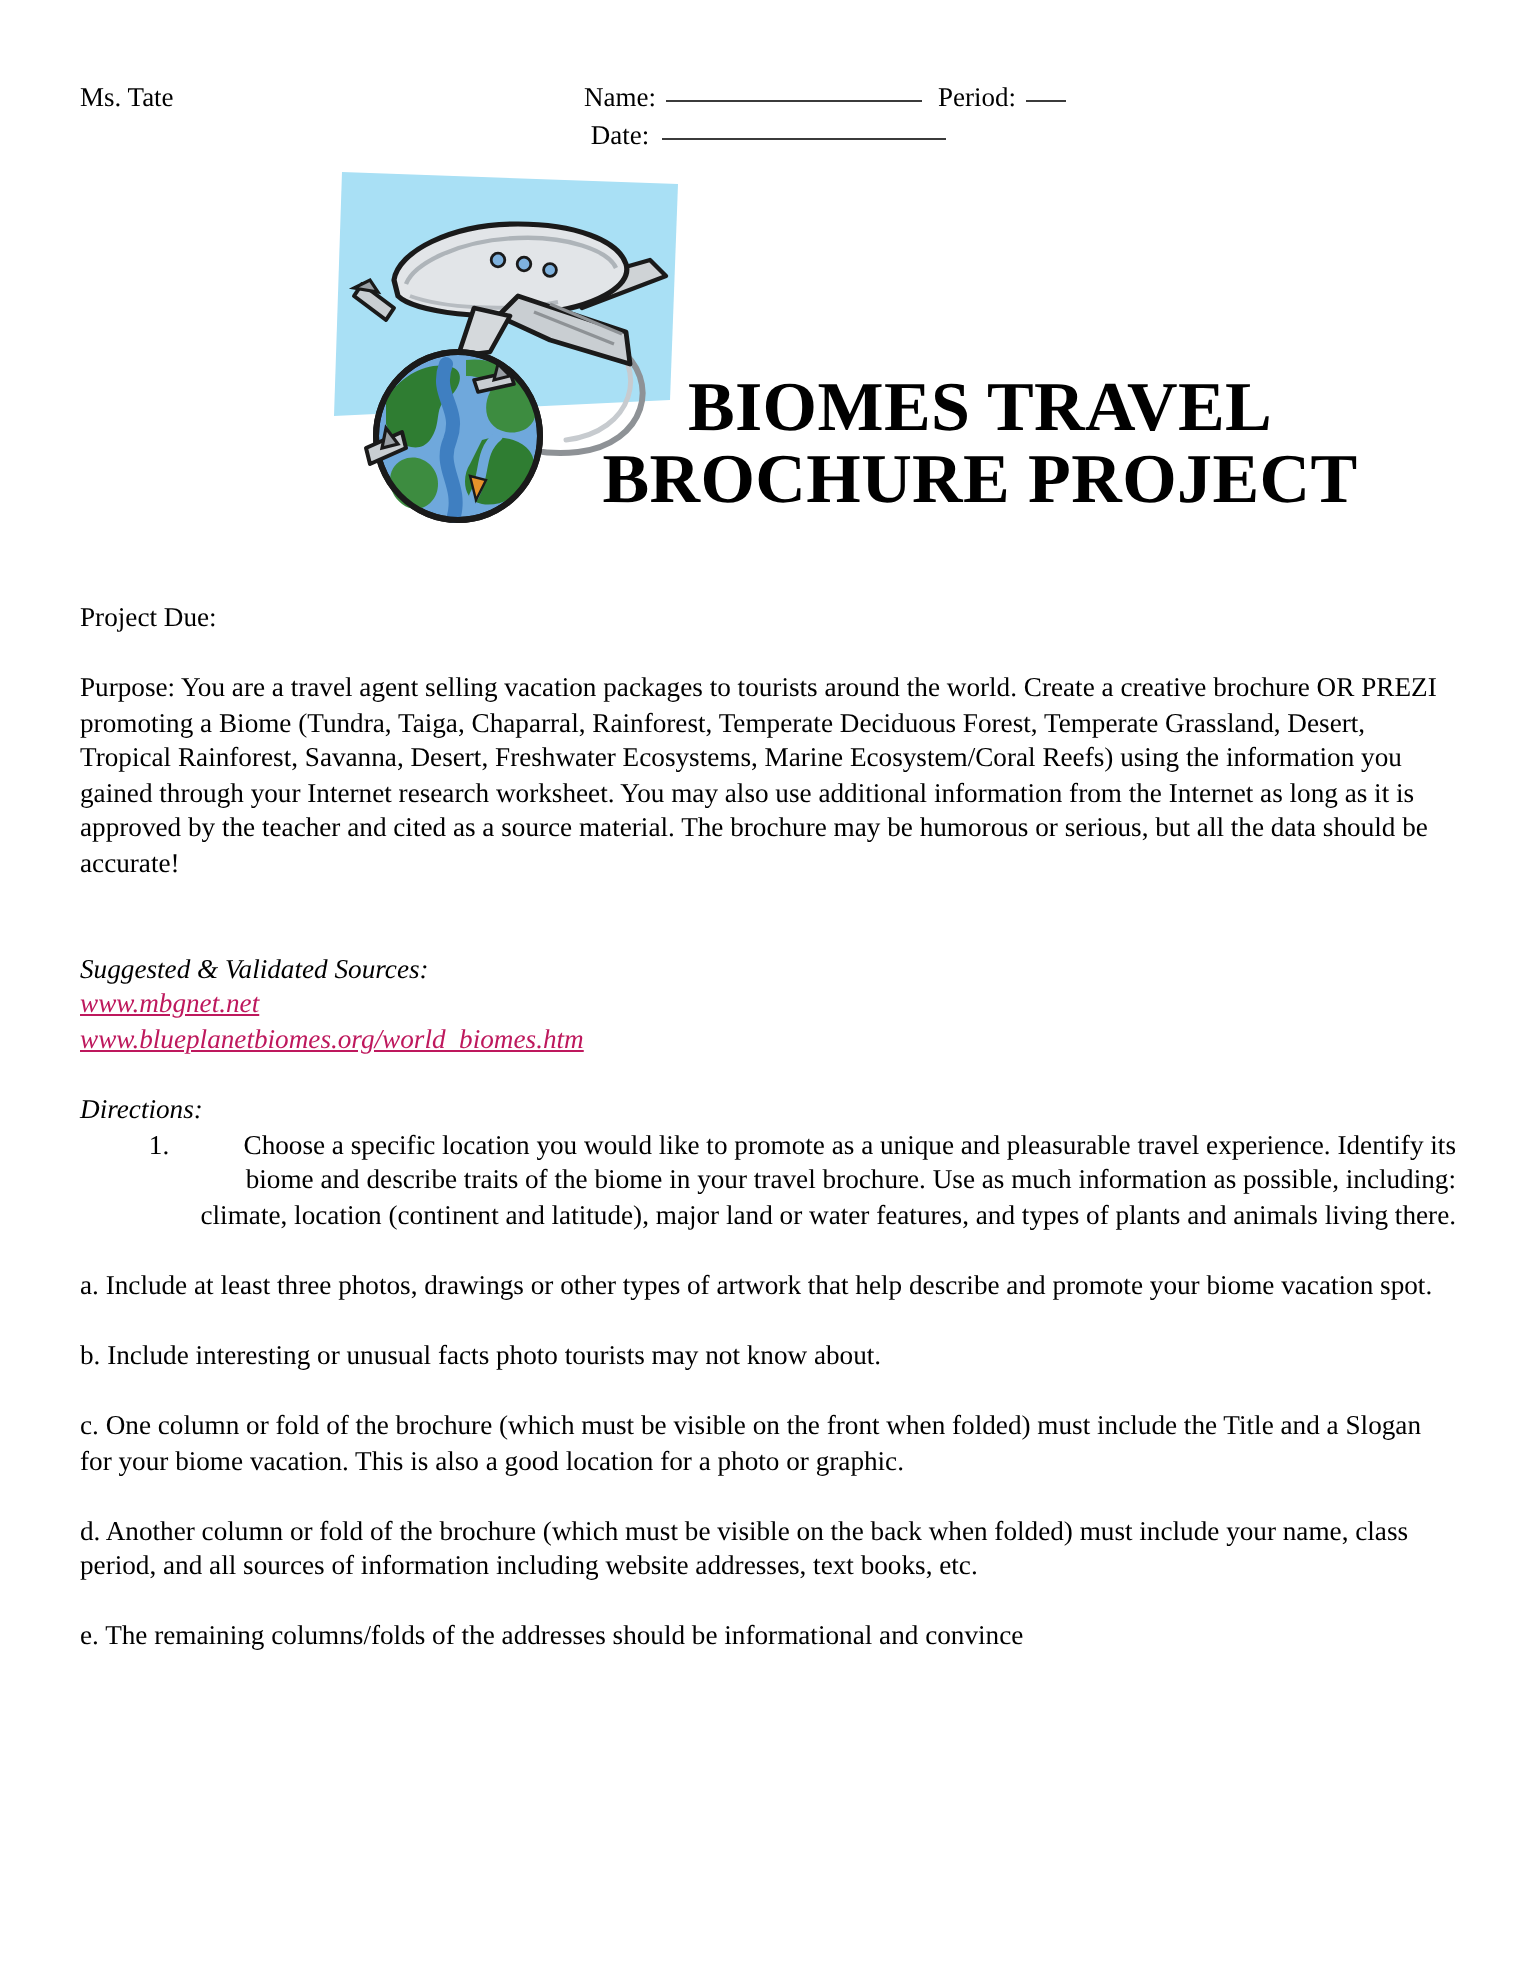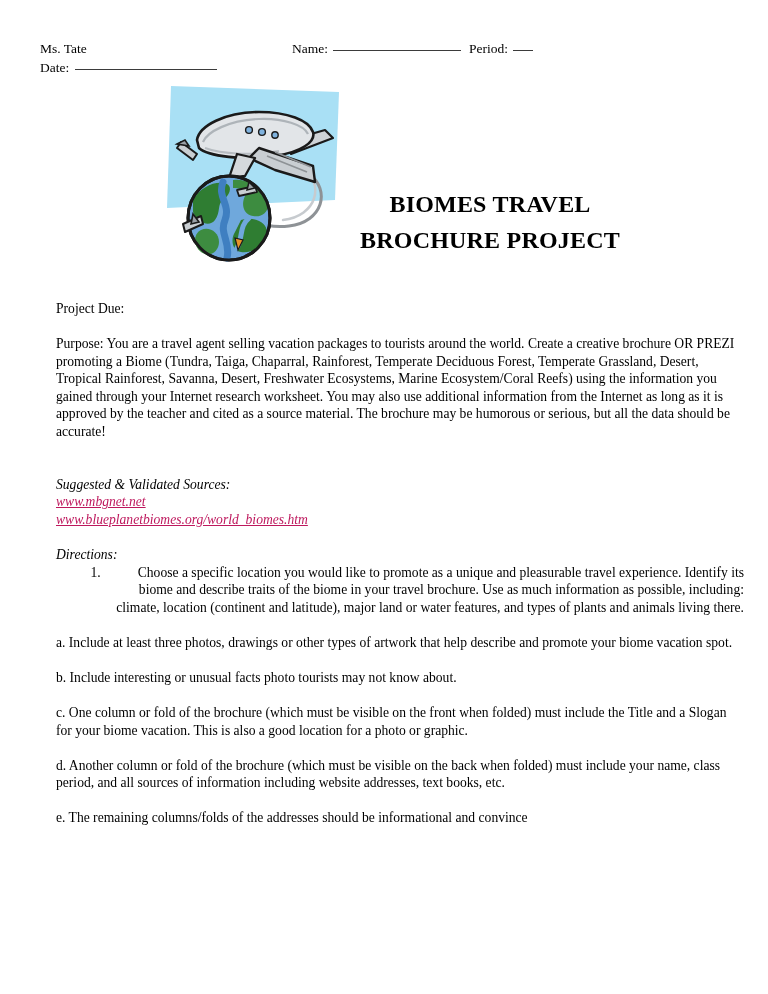--- a/index.html
+++ b/index.html
@@ -41,50 +41,50 @@
   .rule {
     display: inline-block;
     border-bottom: 1px solid #3b3b3b;
     vertical-align: baseline;
     position: relative;
     top: -2px;
   }
   .rule-name { width: 128px; margin-left: 5px; margin-right: 8px; }
   .rule-period { width: 20px; margin-left: 5px; }
   .rule-date { width: 142px; margin-left: 6px; }
-  .hdr-date-row { margin-top: 1px; }
+  .hdr-date-row { margin-top: 1px; justify-content: center; }
 
   
   .clipart {
     position: absolute;
     left: 163px;
     top: 82px;
     width: 185px;
     height: 185px;
   }
   .clipart svg { display: block; }
 
   
   .title-block {
     position: absolute;
     left: 300px;
     top: 186px;
     width: 380px;
     text-align: center;
-    font-size: 24px;
+    font-size: 35px;
     font-weight: bold;
     line-height: 36px;
     letter-spacing: 0.2px;
   }
   .title-line { display: block; }
 
   
   .body-area {
     position: absolute;
-    left: 56px;
+    left: 40px;
     top: 300px;
     width: 688px;
     font-size: 13.6px;
     line-height: 17.6px;
   }
   .para {
     margin: 0 0 17.5px 0;
   }
   .para.tight { margin-bottom: 0; }
 

